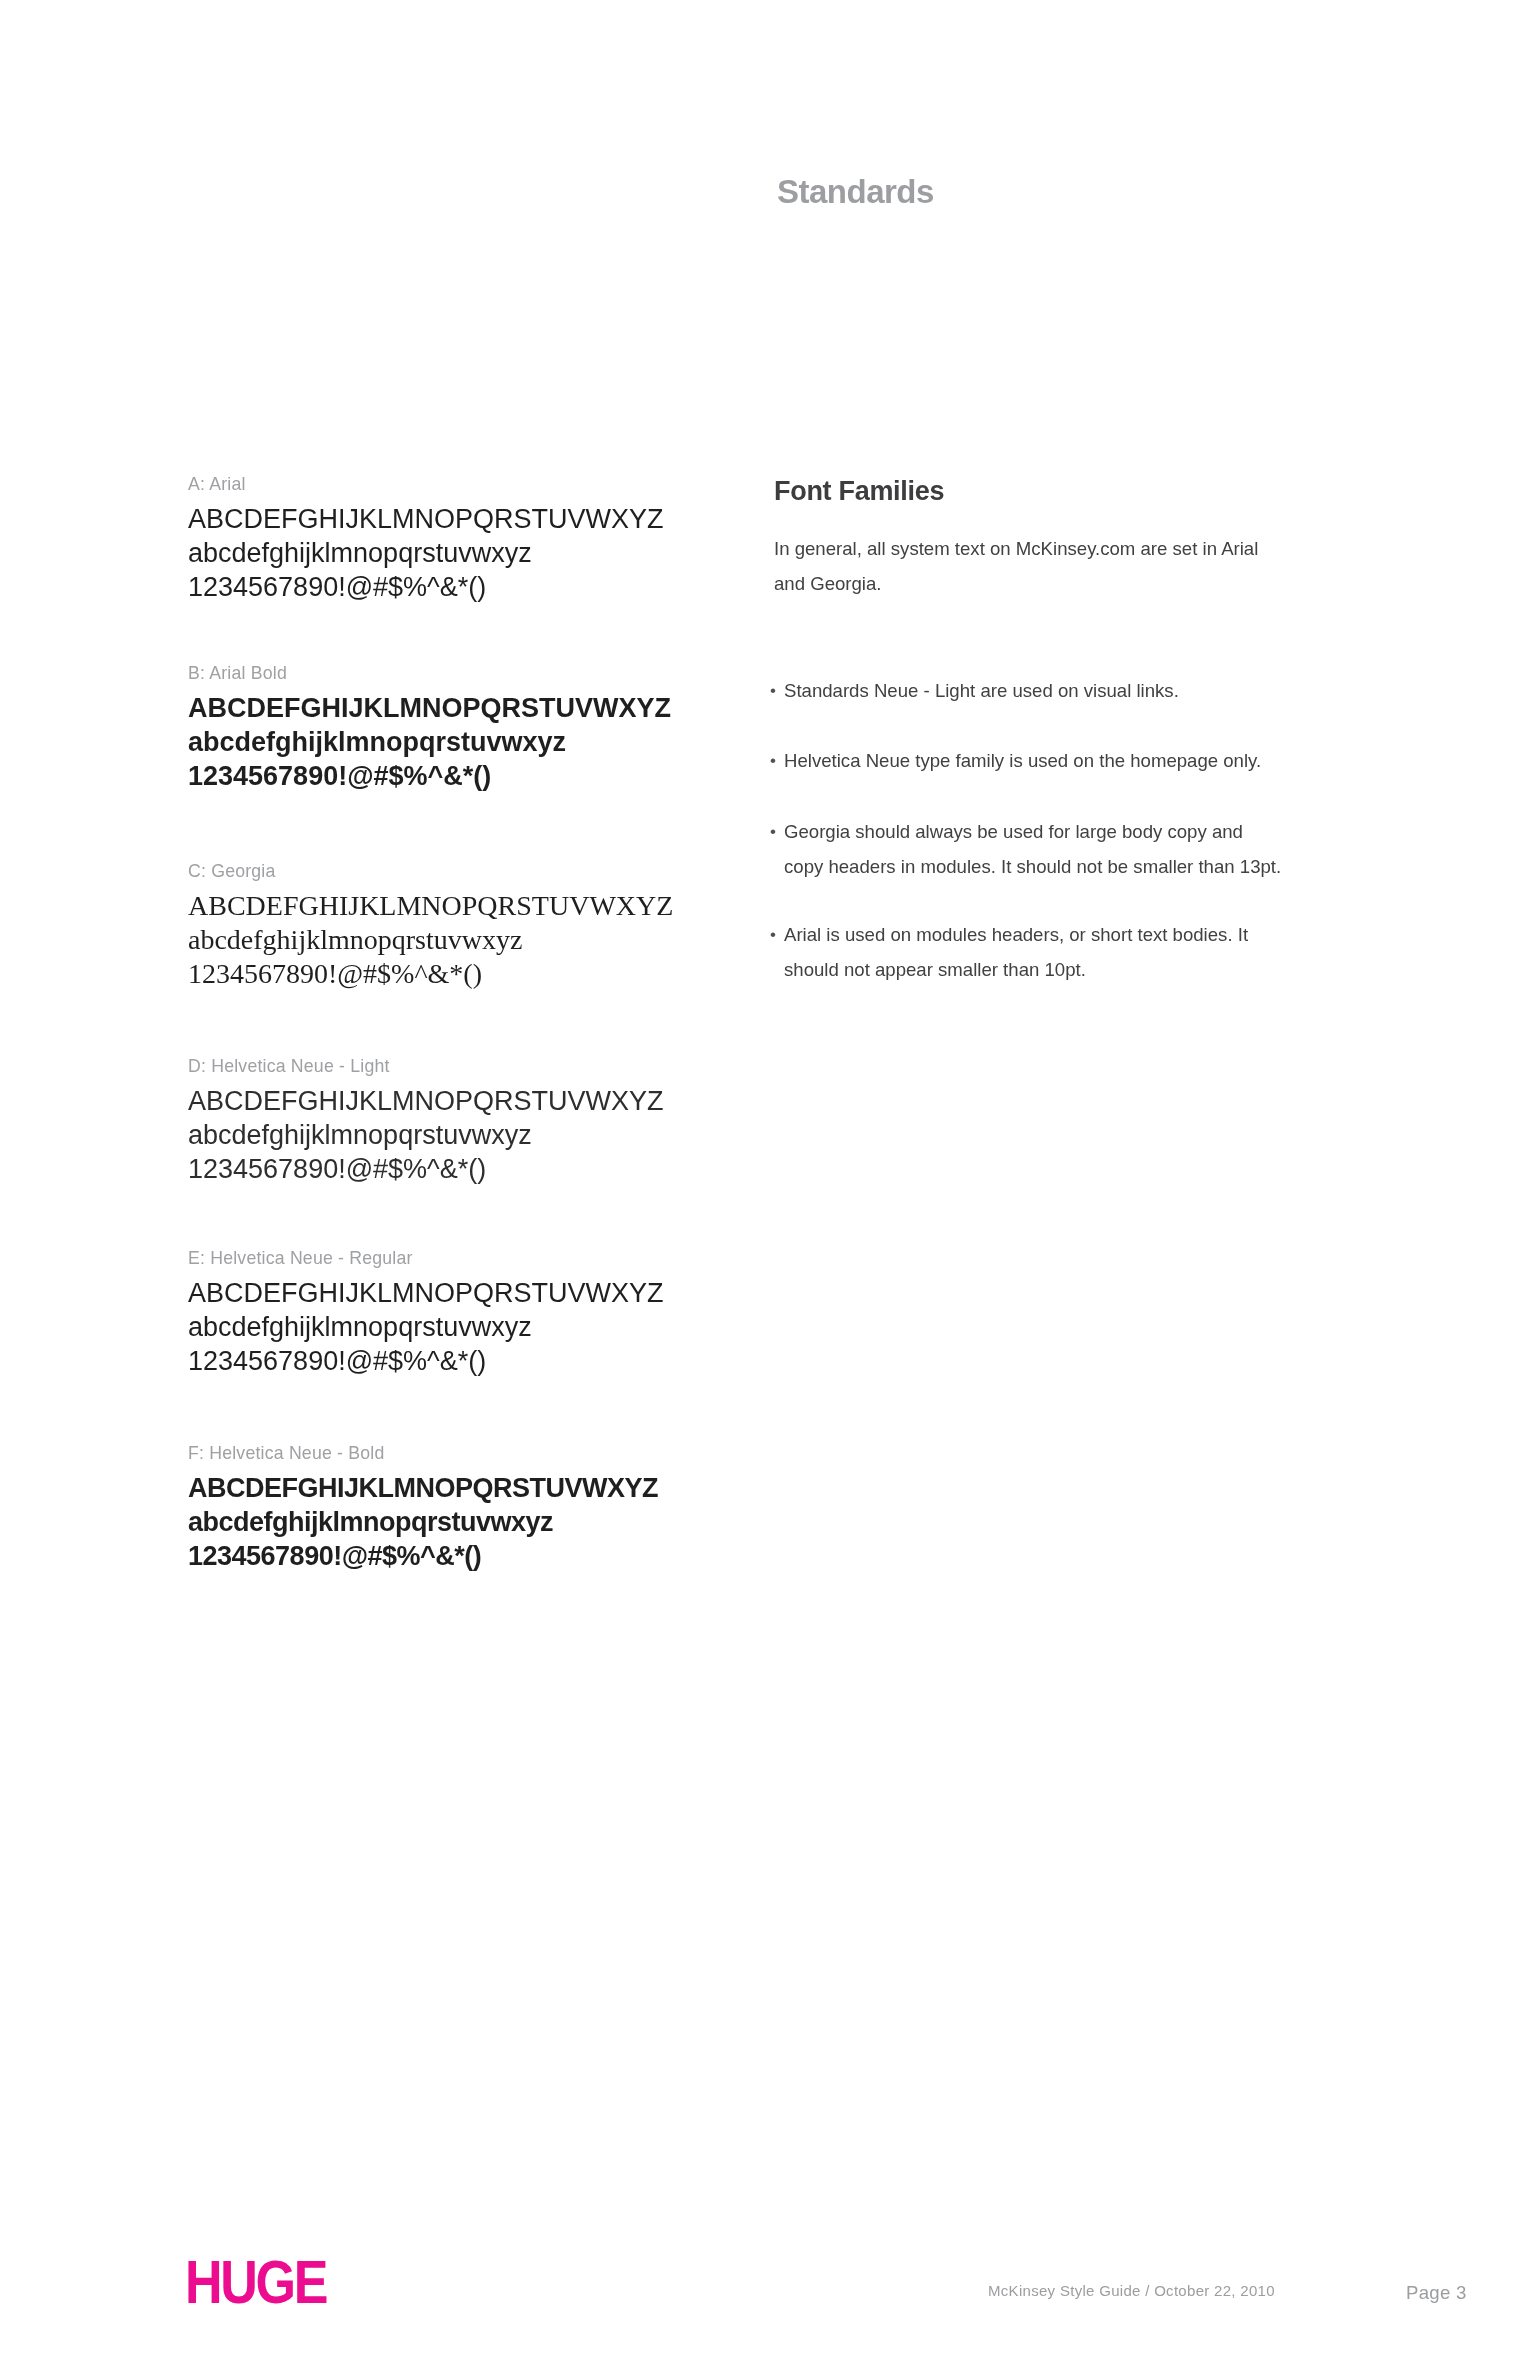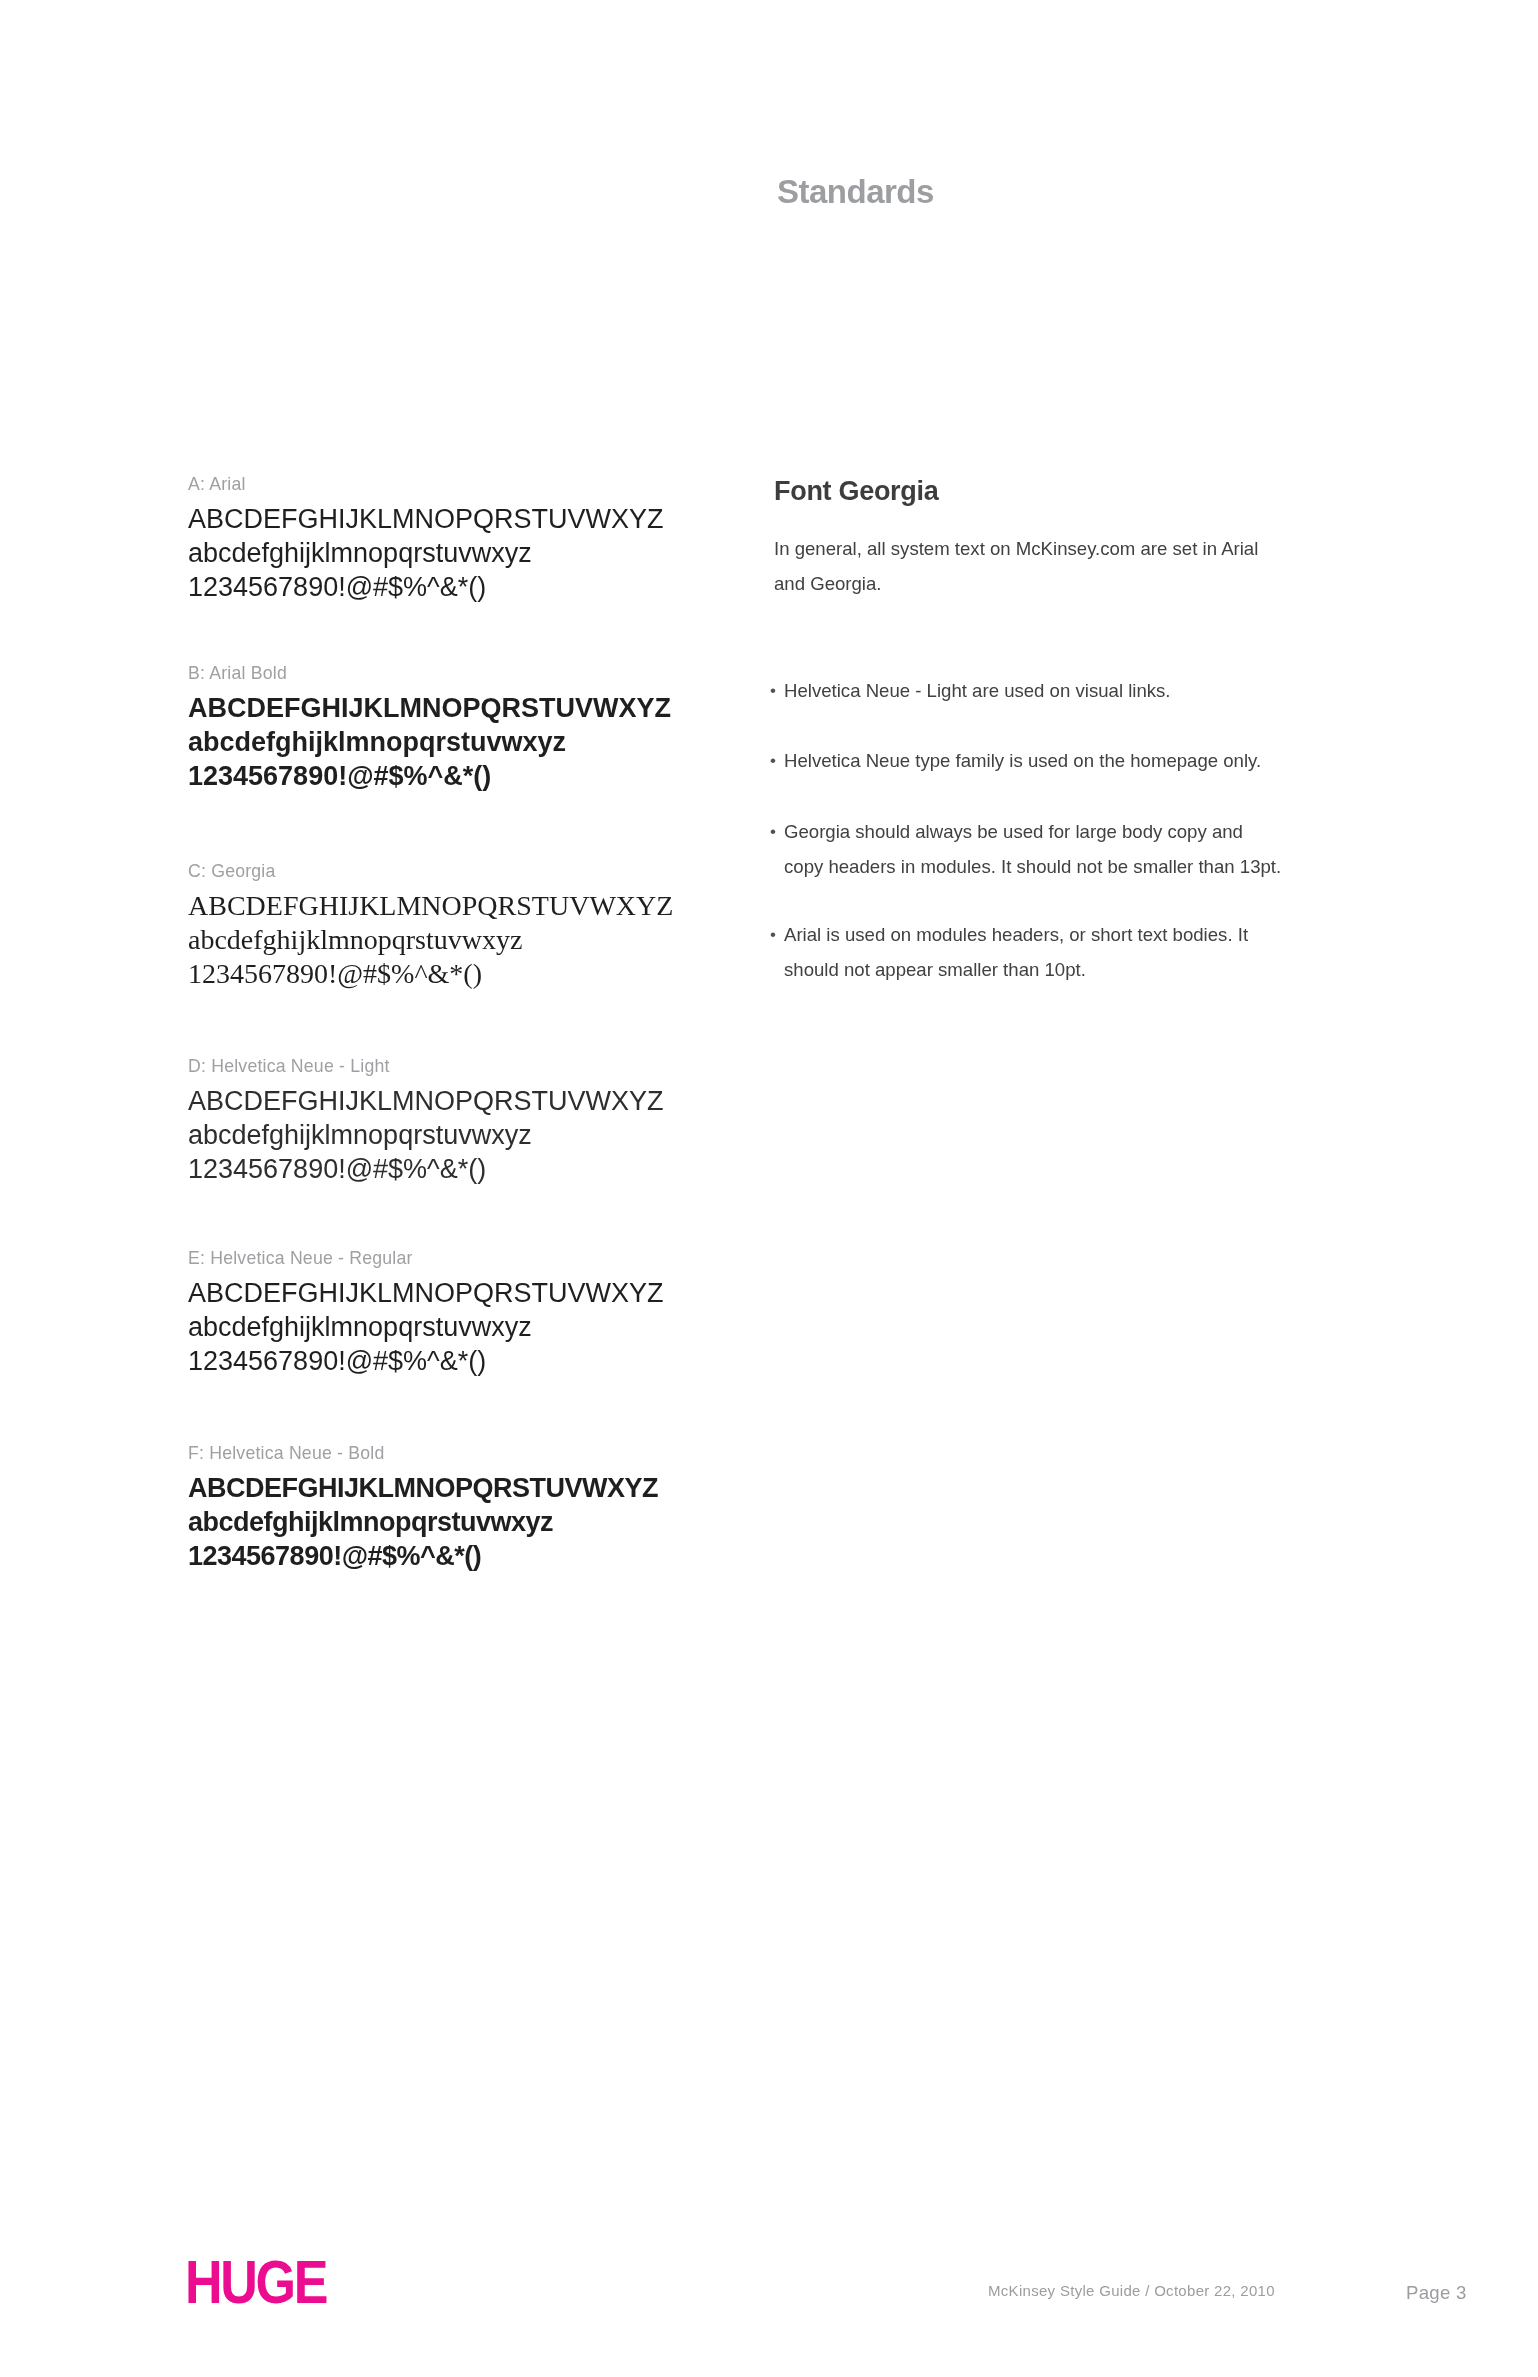--- a/index.html
+++ b/index.html
@@ -106,28 +106,28 @@
 1234567890!@#$%^&amp;*()</div>
 </div>
 
 <div class="spec spec-f face-helvb">
   <div class="spec-label">F: Helvetica Neue - Bold</div>
   <div class="spec-lines">ABCDEFGHIJKLMNOPQRSTUVWXYZ
 abcdefghijklmnopqrstuvwxyz
 1234567890!@#$%^&amp;*()</div>
 </div>
 
-<div class="ff-heading">Font Georgia</div>
+<div class="ff-heading">Font Families</div>
 
 <div class="ff-intro">In general, all system text on McKinsey.com are set in Arial
 and Georgia.</div>
 
 <div class="bullet bullet-1">
   <span class="dot">•</span>
-  <div class="bullet-text">Helvetica Neue - Light are used on visual links.</div>
+  <div class="bullet-text">Standards Neue - Light are used on visual links.</div>
 </div>
 
 <div class="bullet bullet-2">
   <span class="dot">•</span>
   <div class="bullet-text">Helvetica Neue type family is used on the homepage only.</div>
 </div>
 
 <div class="bullet bullet-3">
   <span class="dot">•</span>
   <div class="bullet-text">Georgia should always be used for large body copy and

